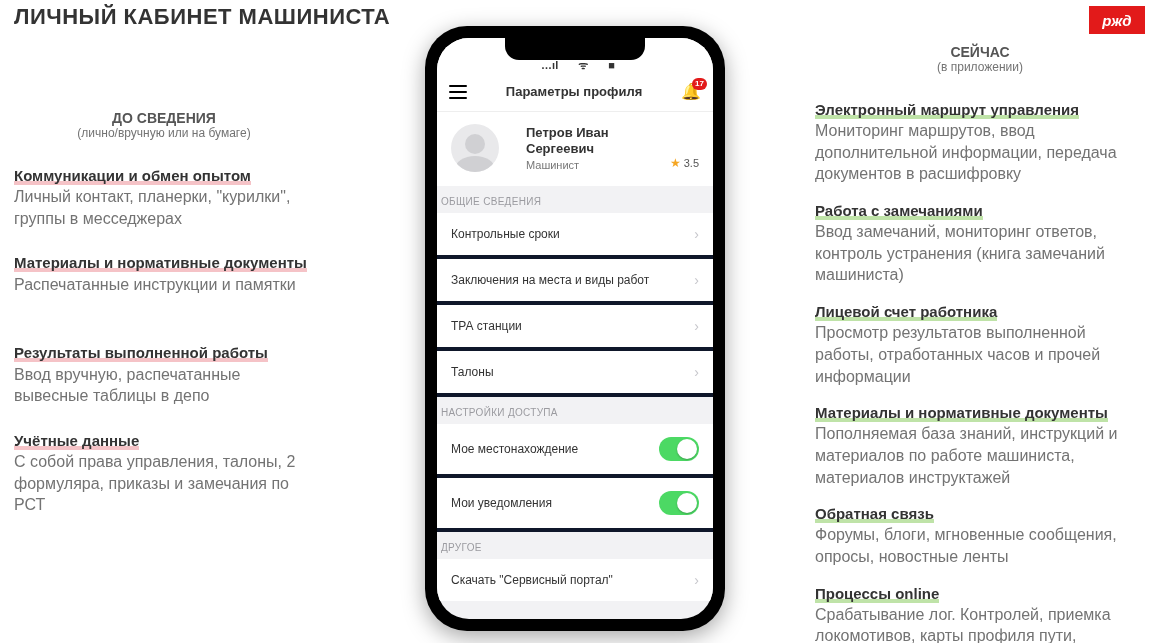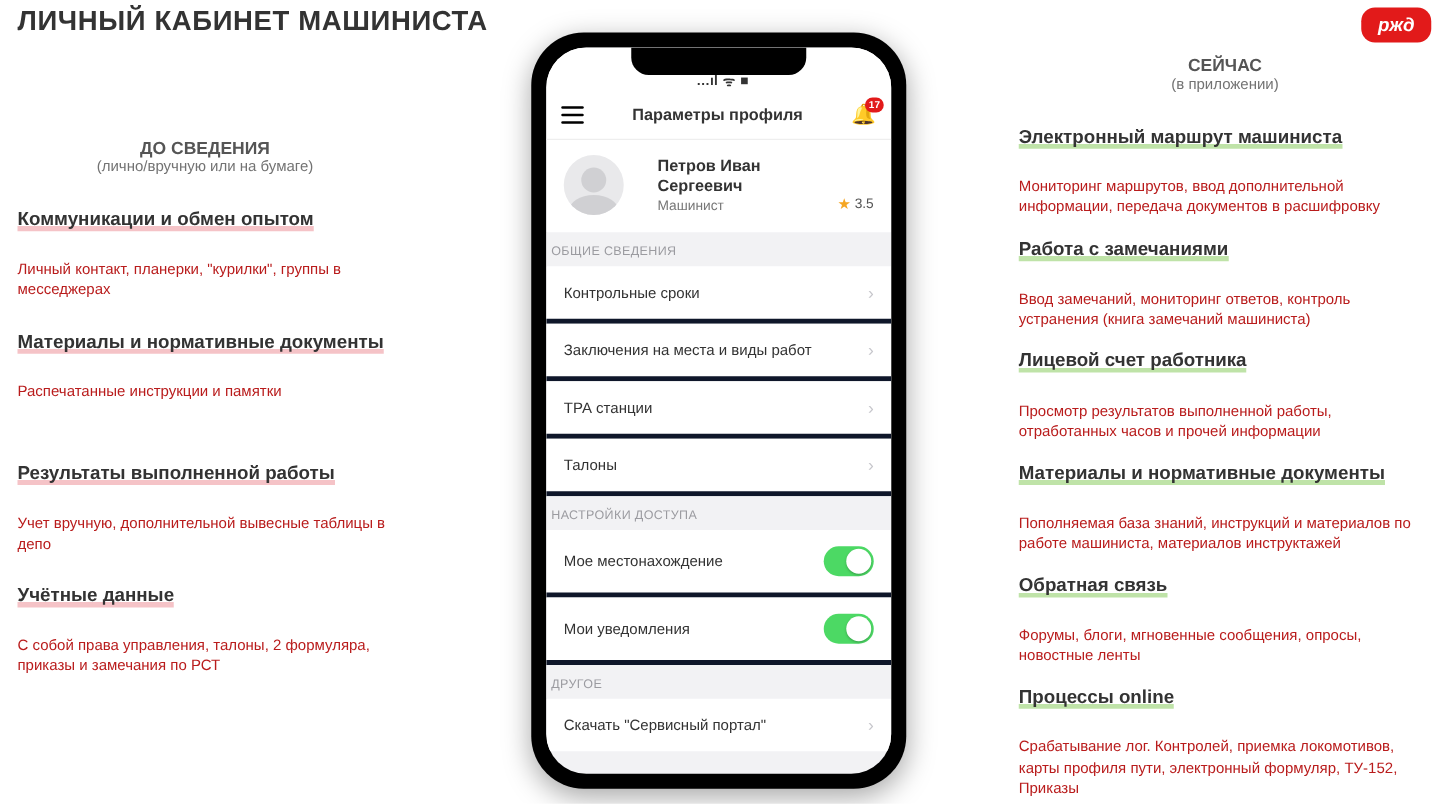--- a/index.html
+++ b/index.html
@@ -25,21 +25,20 @@
     top: 6px; right: 10px;
     width: 56px; height: 28px;
     background: #e21a1a;
     color: #fff;
     font-style: italic;
     font-weight: bold;
     font-size: 15px;
     display: flex;
     align-items: center;
     justify-content: center;
-    border-radius: 11px;
   }
   .left-col { position: absolute; left: 14px; top: 110px; width: 300px; }
   .right-col { position: absolute; right: 10px; top: 44px; width: 330px; }
   .col-header { text-align: center; margin-bottom: 26px; }
   .col-header .t1 { font-size: 14px; font-weight: bold; color: #555; }
   .col-header .t2 { font-size: 12px; color: #737373; }
   .block { margin-bottom: 24px; }
   .right-col .block { margin-bottom: 16px; }
   .block-title {
     font-size: 15px; font-weight: bold; color: #333;
@@ -47,21 +46,21 @@
     background-image: linear-gradient(to top, var(--ul) 0, var(--ul) 4px, transparent 4px);
     background-position: 0 100%;
     background-repeat: no-repeat;
     background-size: 100% 100%;
     line-height: 1.35;
     padding-bottom: 1px;
   }
   .left-col .block-title { --ul: #f5c3c7; }
   .right-col .block-title { --ul: #bfe3a8; }
   .block-desc {
-    font-size: 12px; color: #b91c1c; line-height: 1.35; margin-top: 21px;
+    font-size: 16px; color: #737373; line-height: 1.35; margin-top: 0;
   }
   
   .phone {
     position: absolute;
     left: 425px; top: 26px;
     width: 300px; height: 605px;
     border-radius: 42px;
     background: #000;
     padding: 12px;
     box-shadow: 0 6px 22px rgba(0,0,0,.35);
@@ -79,21 +78,21 @@
     border-bottom-left-radius: 14px;
     border-bottom-right-radius: 14px;
     z-index: 5;
   }
   .status-bar {
     height: 34px; background: #fff;
     display: flex; justify-content: space-between; align-items: center;
     padding: 0 16px 0 22px;
     font-size: 12px; font-weight: bold; flex-direction: column;
   }
-  .status-icons { display: flex; gap: 4px; align-items: center; font-size: 11px; }
+  .status-icons { display: flex; gap: 20px; align-items: center; font-size: 11px; }
   .title-bar {
     height: 40px; background: #fff;
     display: flex; align-items: center;
     padding: 0 12px;
     border-bottom: 1px solid #eee;
   }
   .hamburger { width: 18px; height: 14px; display: flex; flex-direction: column; justify-content: space-between; }
   .hamburger span { display:block; height:2px; background:#000; border-radius:1px; }
   .title-bar .title { flex:1; text-align:center; font-size:13px; font-weight:bold; }
   .bell-wrap { position: relative; }
@@ -157,35 +156,35 @@
   <div class="block">
     <span class="block-title">Коммуникации и обмен опытом</span>
     <div class="block-desc">Личный контакт, планерки, "курилки", группы в месседжерах</div>
   </div>
   <div class="block">
     <span class="block-title">Материалы и нормативные документы</span>
     <div class="block-desc">Распечатанные инструкции и памятки</div>
   </div>
   <div class="block" style="margin-top:48px">
     <span class="block-title">Результаты выполненной работы</span>
-    <div class="block-desc">Учет вручную, дополнительной вывесные таблицы в депо</div>
+    <div class="block-desc">Ввод вручную, распечатанные вывесные таблицы в депо</div>
   </div>
   <div class="block">
     <span class="block-title">Учётные данные</span>
     <div class="block-desc">С собой права управления, талоны, 2 формуляра, приказы и замечания по РСТ</div>
   </div>
 </div>
 
 <div class="right-col">
   <div class="col-header">
     <div class="t1">СЕЙЧАС</div>
     <div class="t2">(в приложении)</div>
   </div>
   <div class="block">
-    <span class="block-title">Электронный маршрут машиниста</span>
+    <span class="block-title">Электронный маршрут управления</span>
     <div class="block-desc">Мониторинг маршрутов, ввод дополнительной информации, передача документов в расшифровку</div>
   </div>
   <div class="block">
     <span class="block-title">Работа с замечаниями</span>
     <div class="block-desc">Ввод замечаний, мониторинг ответов, контроль устранения (книга замечаний машиниста)</div>
   </div>
   <div class="block">
     <span class="block-title">Лицевой счет работника</span>
     <div class="block-desc">Просмотр результатов выполненной работы, отработанных часов и прочей информации</div>
   </div>

